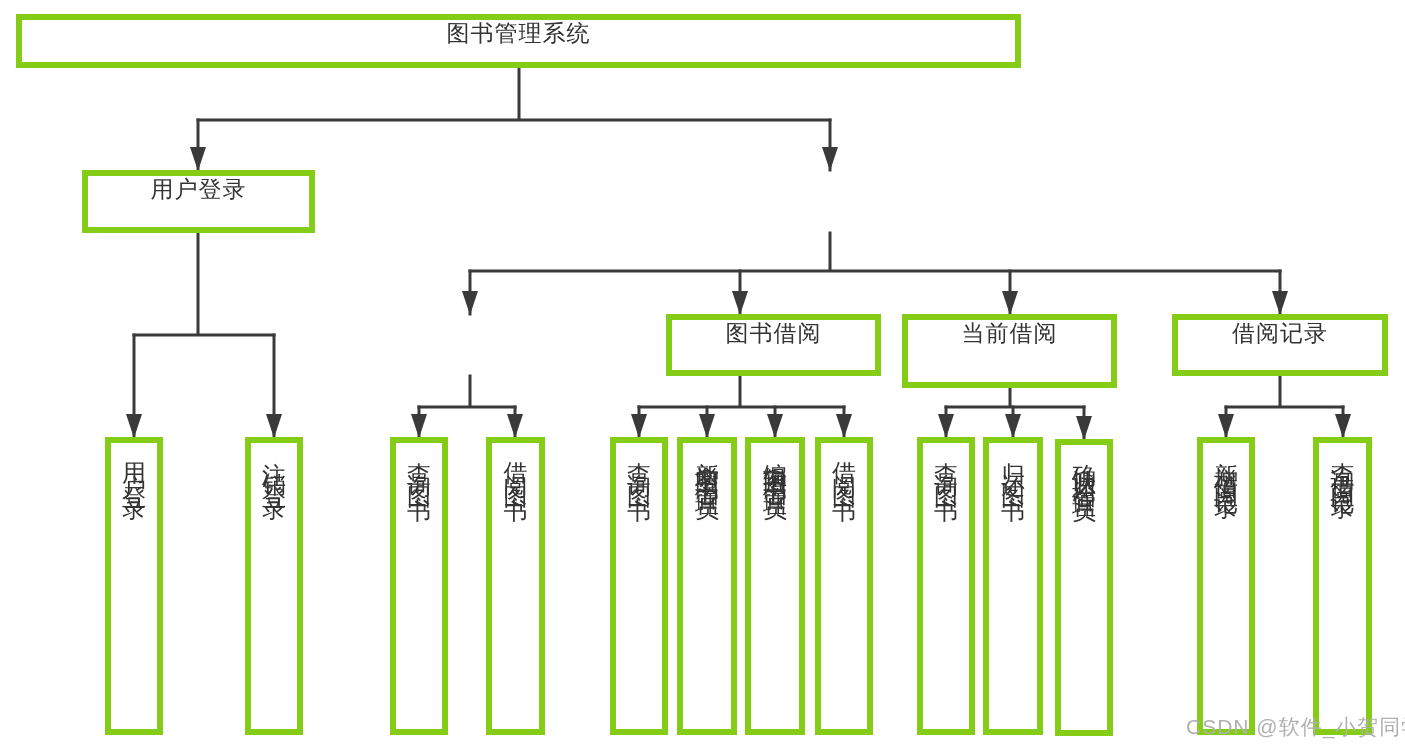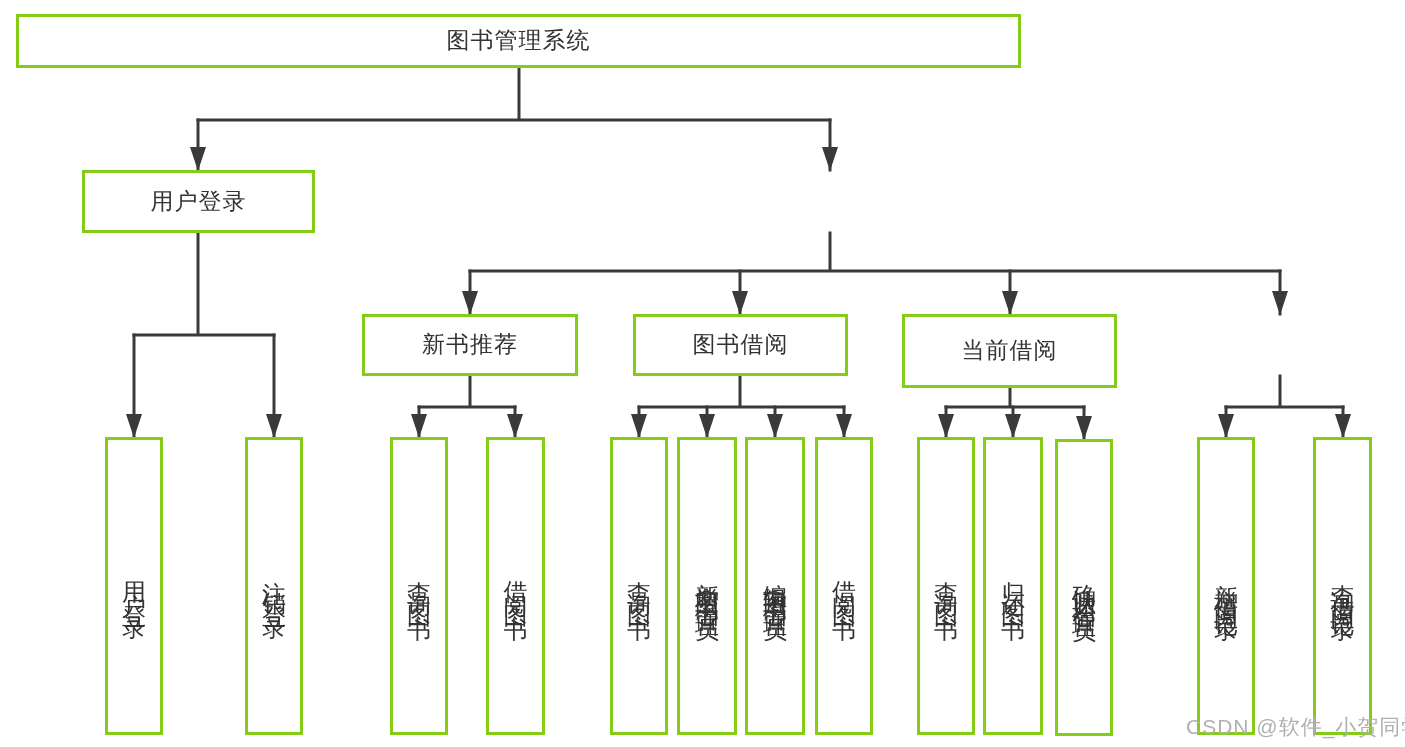--- a/index.html
+++ b/index.html
@@ -7,24 +7,23 @@
     position:relative;
     width:1405px;height:747px;
     background:#ffffff;
     font-family:"Liberation Sans", sans-serif;
     overflow:hidden;
   }
   .connectors{position:absolute;left:0;top:0;}
   .box{
     position:absolute;
     box-sizing:border-box;
-    border:3px solid #84cc16;
+    border:6px solid #84cc16;
     background:#ffffff;
     display:flex;
-    align-items:center;
     justify-content:center;
     color:#333333;
     z-index:2;
   }
   .box span{
     font-size:23px;
     letter-spacing:1px;
     white-space:nowrap;
     line-height:1.2;
   }
@@ -97,28 +96,28 @@
   </svg>
 
   <div class="box" style="left:16px;top:14px;width:1005px;height:54px">
     <span>图书管理系统</span>
   </div>
 
   <div class="box" style="left:82px;top:170px;width:233px;height:63px">
     <span>用户登录</span>
   </div>
 
-  <div class="box" style="left:362px;top:314px;width:216px;height:62px">
-    <span>新书推荐</span>
-  </div>
-  <div class="box" style="left:633px;top:314px;width:215px;height:62px">
+  <div class="box" style="left:666px;top:314px;width:215px;height:62px">
     <span>图书借阅</span>
   </div>
   <div class="box" style="left:902px;top:314px;width:215px;height:74px">
     <span>当前借阅</span>
+  </div>
+  <div class="box" style="left:1172px;top:314px;width:216px;height:62px">
+    <span>借阅记录</span>
   </div>
 
   <div class="box v" style="left:105px;top:437px;width:58px;height:298px">
     <span>用户登录</span>
   </div>
   <div class="box v" style="left:245px;top:437px;width:58px;height:298px">
     <span>注销登录</span>
   </div>
 
   <div class="box v" style="left:390px;top:437px;width:58px;height:298px">

